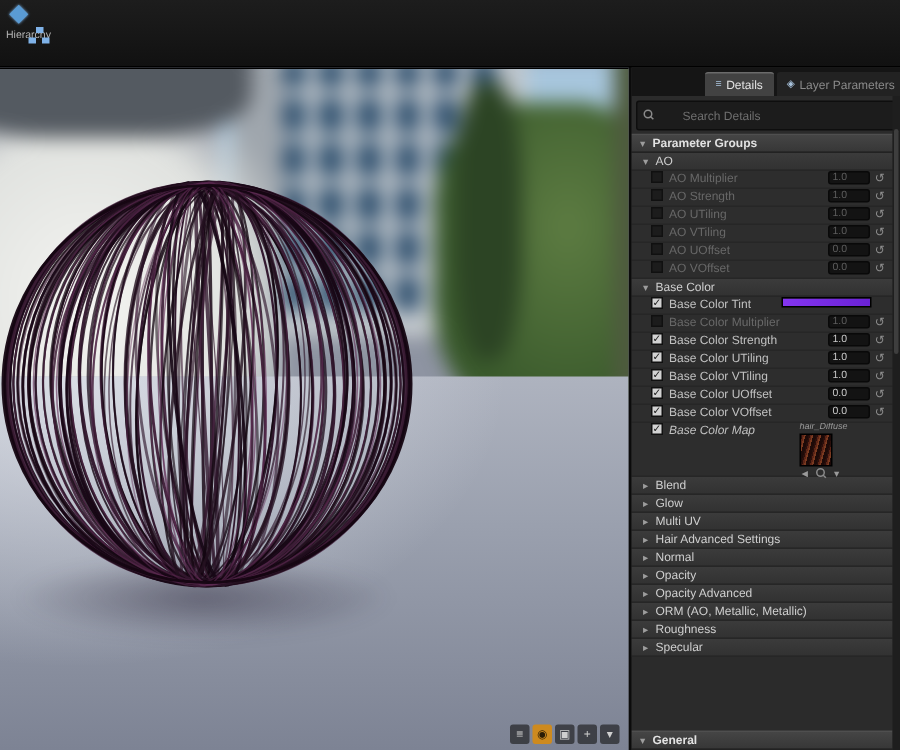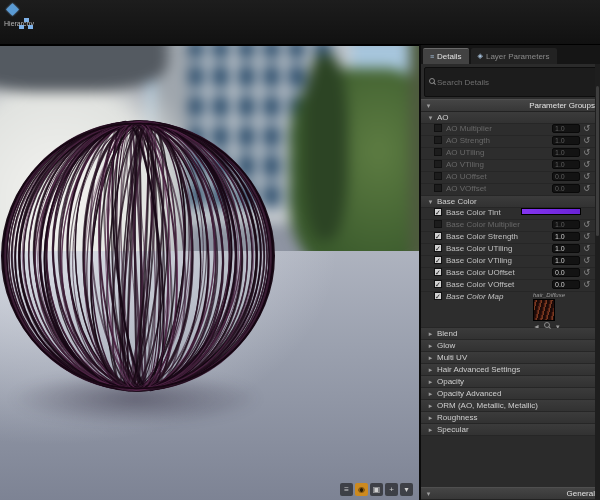--- a/index.html
+++ b/index.html
@@ -52,37 +52,37 @@
 
   .vp-toolbar { position:absolute; right:6px; bottom:4px; display:flex; gap:2px; }
   .vpbtn { width:13px; height:13px; border-radius:2px; background:rgba(18,18,18,.6); color:#cfcfcf;
     font-size:8px; line-height:13px; text-align:center; cursor:default; }
   .vpbtn.hl { background:#cd8a1f; color:#2a1c05; }
 
   
   .tabbar { height:19px; background:#151515; display:flex; align-items:flex-end; padding:0 2px; gap:2px; flex:0 0 auto; }
   .tab { height:16px; display:flex; align-items:center; gap:3px; padding:0 7px; font-size:8px;
     border-radius:2px 2px 0 0; white-space:nowrap; }
-  .tab.active { background:#424242; color:#e3e3e3; border-top:1px solid #6b6b6b; }
+  .tab.active { background:#424242; color:#e3e3e3; border-top:1px solid #6b6b6b;margin-left:47px; }
   .tab.inactive { background:#222; color:#8a8a8a; }
   .tabglyph { font-size:7px; color:#a9c3dd; }
 
-  .searchwrap { margin:3px 3px 2px 3px; height:30px; background:#1c1c1c; border:1px solid #0e0e0e; border-radius:2px;
-    display:flex; align-items:center; padding:0 4px; gap:0; flex:0 0 auto; }
+  .searchwrap { margin:3px 3px 2px 3px; height:20px; background:#1c1c1c; border:1px solid #0e0e0e; border-radius:2px;
+    display:flex; align-items:center; padding:0 4px; gap:18px; flex:0 0 auto; }
   .mag { width:8px; height:8px; position:relative; flex:0 0 auto; }
   .mag::before { content:""; position:absolute; width:4px; height:4px; border:1px solid #8a8a8a; border-radius:50%; left:0; top:0; }
   .mag::after  { content:""; position:absolute; width:3px; height:1px; background:#8a8a8a; transform:rotate(45deg); left:4px; top:5px; }
   .searchwrap input { background:transparent; border:0; outline:0; color:#bbb; font-size:8px; width:100%;
     font-family:inherit; }
   .searchwrap input::placeholder { color:#6f6f6f; }
 
   .scroll { flex:1; display:flex; flex-direction:column; overflow:hidden; padding-right:5px; }
   .sec-header { height:13px; flex:0 0 auto; background:linear-gradient(180deg,#454545,#373737);
     border-top:1px solid #4f4f4f; border-bottom:1px solid #222; display:flex; align-items:center; gap:3px;
-    padding-left:4px; color:#e2e2e2; font-size:8px; font-weight:normal;justify-content:space-between; }
+    padding-left:4px; color:#e2e2e2; font-size:8px; font-weight:bold; }
   .group-header { height:12px; flex:0 0 auto; background:linear-gradient(180deg,#3b3b3b,#323232);
     border-bottom:1px solid #262626; display:flex; align-items:center; gap:3px; padding-left:6px;
     color:#cfcfcf; font-size:8px; }
   .arrow { color:#9d9d9d; font-size:7px; width:7px; text-align:center; }
   .param-row { height:12px; flex:0 0 auto; display:flex; align-items:flex-start; padding:0 4px 0 13px;
     border-bottom:1px solid rgba(0,0,0,.14); background:#2d2d2d; }
   .param-row.tex-row { height:36px;font-style:italic; }
   .cb { width:8px; height:8px; border:1px solid #101010; background:#1c1c1c; flex:0 0 auto;
     font-size:7px; line-height:7px; text-align:center; color:#151515; }
   .cb.on { background:#d2d2d2; }
@@ -382,20 +382,24 @@
             <div class="group-header">
               <span class="arrow">▸</span>
               <span class="group-label">Multi UV</span>
             </div>
             <div class="group-header">
               <span class="arrow">▸</span>
               <span class="group-label">Hair Advanced Settings</span>
             </div>
             <div class="group-header">
               <span class="arrow">▸</span>
+              <span class="group-label">Normal</span>
+            </div>
+            <div class="group-header">
+              <span class="arrow">▸</span>
               <span class="group-label">Opacity</span>
             </div>
             <div class="group-header">
               <span class="arrow">▸</span>
               <span class="group-label">Opacity Advanced</span>
             </div>
             <div class="group-header">
               <span class="arrow">▸</span>
               <span class="group-label">ORM (AO, Metallic, Metallic)</span>
             </div>

